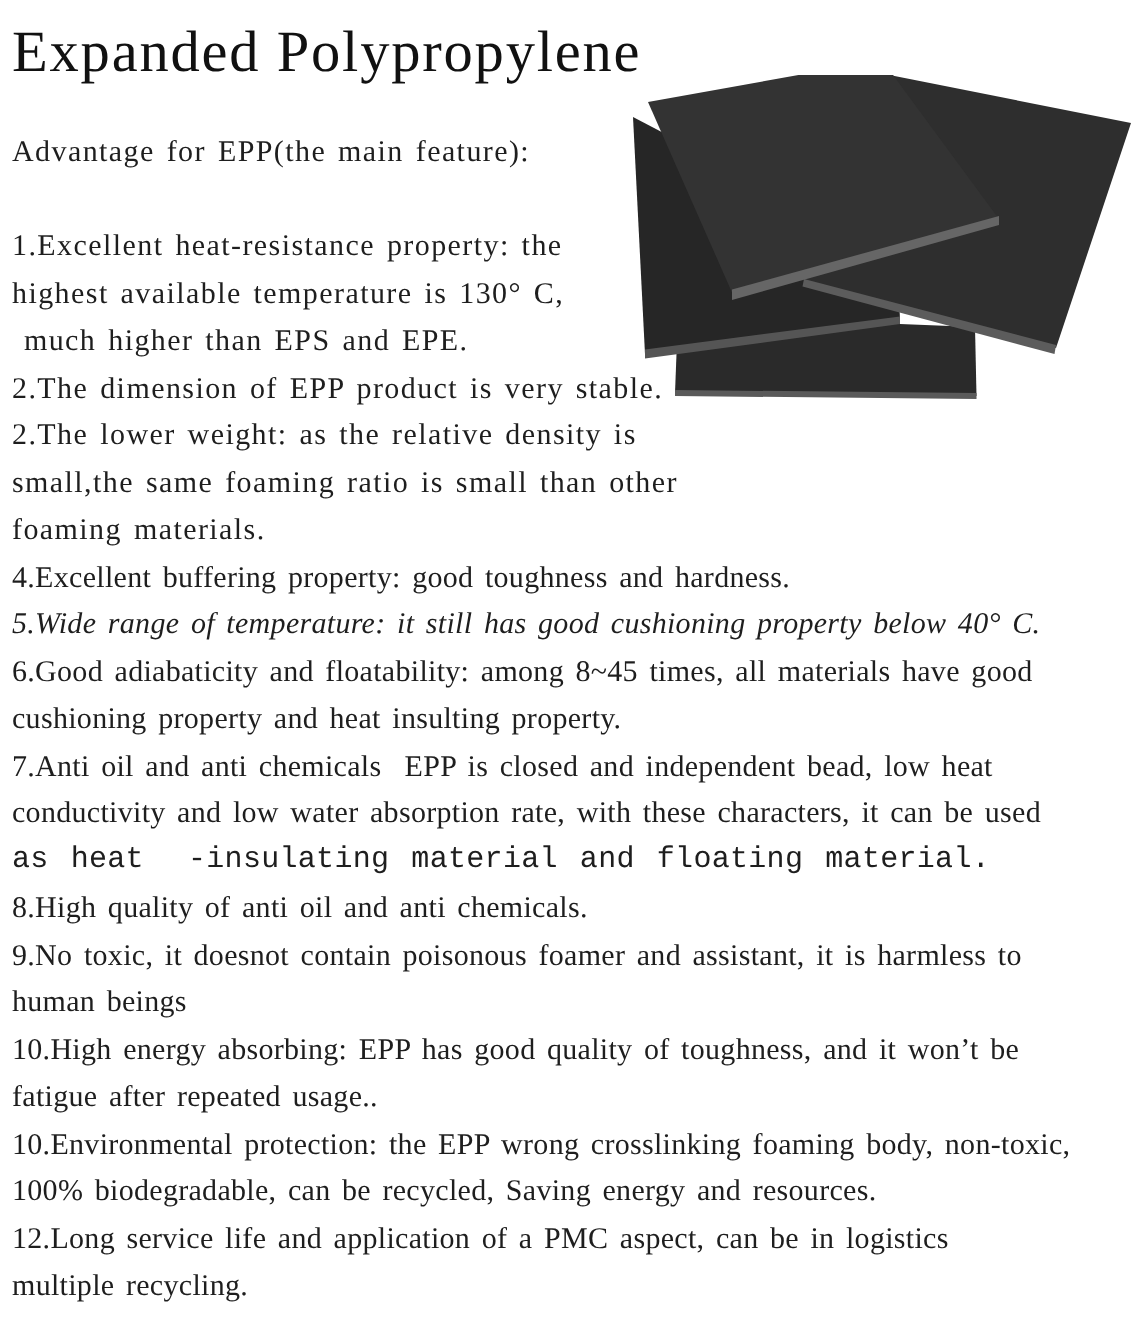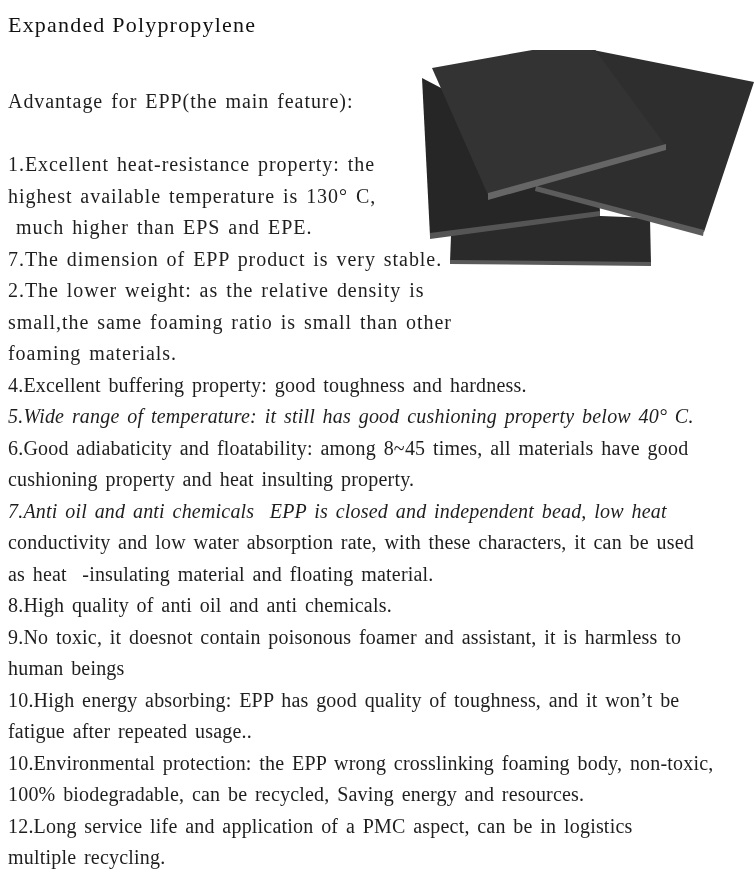--- a/index.html
+++ b/index.html
@@ -13,21 +13,21 @@
       position: relative;
       overflow: hidden;
       font-family: "DejaVu Serif", "Liberation Serif", serif;
       color: #1a1a1a;
     }
     .title {
       position: absolute;
       left: 8px;
       top: 12px;
       font-family: "Liberation Serif", "DejaVu Serif", serif;
-      font-size: 22px;
+      font-size: 39px;
       letter-spacing: 1.2px;
       color: #111111;
       white-space: nowrap;
       margin: 0;
       font-weight: normal;
     }
     .line {
       position: absolute;
       left: 8px;
       font-family: "Liberation Serif", "DejaVu Serif", serif;
@@ -70,31 +70,31 @@
   <polygon points="175,0 336,32 286,182 118,138" fill="#2e2e2e"></polygon>
   <polygon points="118,136 286,180 285,186 117,141" fill="#5c5c5c"></polygon>
 
   <polygon points="14,18 170,-10 248,96 70,145" fill="#333333"></polygon>
   <polygon points="70,143 248,94 248,100 70,150" fill="#666666"></polygon>
 </svg>
 
 <div class="line" style="top:154px;">1.Excellent heat-resistance property: the</div>
 <div class="line" style="top:186px;">highest available temperature is 130° C,</div>
 <div class="line" style="top:217px;"> much higher than EPS and EPE.</div>
-<div class="line" style="top:249px;">7.The dimension of EPP product is very stable.</div>
+<div class="line" style="top:249px;">2.The dimension of EPP product is very stable.</div>
 <div class="line" style="top:280px;">2.The lower weight: as the relative density is</div>
 <div class="line" style="top:312px;">small,the same foaming ratio is small than other</div>
 <div class="line" style="top:343px;">foaming materials.</div>
 <div class="line narrow" style="top:375px;">4.Excellent buffering property: good toughness and hardness.</div>
 <div class="line narrow" style="top:406px;font-style:italic;">5.Wide range of temperature: it still has good cushioning property below 40° C.</div>
 <div class="line narrow" style="top:438px;">6.Good adiabaticity and floatability: among 8~45 times, all materials have good</div>
 <div class="line narrow" style="top:469px;">cushioning property and heat insulting property.</div>
-<div class="line narrow" style="top:501px;font-style:italic;">7.Anti oil and anti chemicals  EPP is closed and independent bead, low heat</div>
+<div class="line narrow" style="top:501px;">7.Anti oil and anti chemicals  EPP is closed and independent bead, low heat</div>
 <div class="line narrow" style="top:532px;">conductivity and low water absorption rate, with these characters, it can be used</div>
-<div class="line narrow" style="top:564px;">as heat  -insulating material and floating material.</div>
+<div class="line narrow" style="top:564px;font-family:Liberation Mono, monospace;">as heat  -insulating material and floating material.</div>
 <div class="line narrow" style="top:595px;">8.High quality of anti oil and anti chemicals.</div>
 <div class="line narrow" style="top:627px;">9.No toxic, it doesnot contain poisonous foamer and assistant, it is harmless to</div>
 <div class="line narrow" style="top:658px;">human beings</div>
 <div class="line narrow" style="top:690px;">10.High energy absorbing: EPP has good quality of toughness, and it won’t be</div>
 <div class="line narrow" style="top:721px;">fatigue after repeated usage..</div>
 <div class="line narrow" style="top:753px;">10.Environmental protection: the EPP wrong crosslinking foaming body, non-toxic,</div>
 <div class="line narrow" style="top:784px;">100% biodegradable, can be recycled, Saving energy and resources.</div>
 <div class="line narrow" style="top:816px;">12.Long service life and application of a PMC aspect, can be in logistics</div>
 <div class="line narrow" style="top:847px;">multiple recycling.</div>
 

